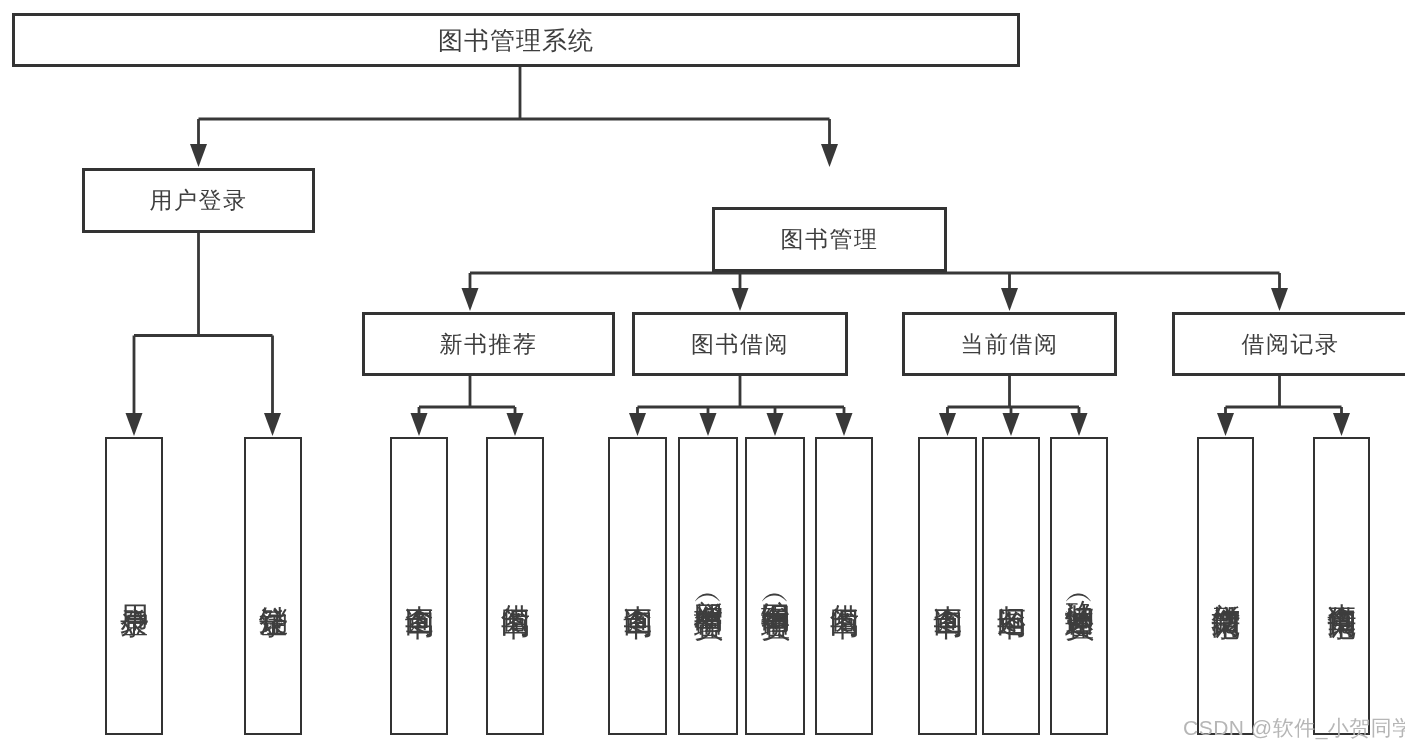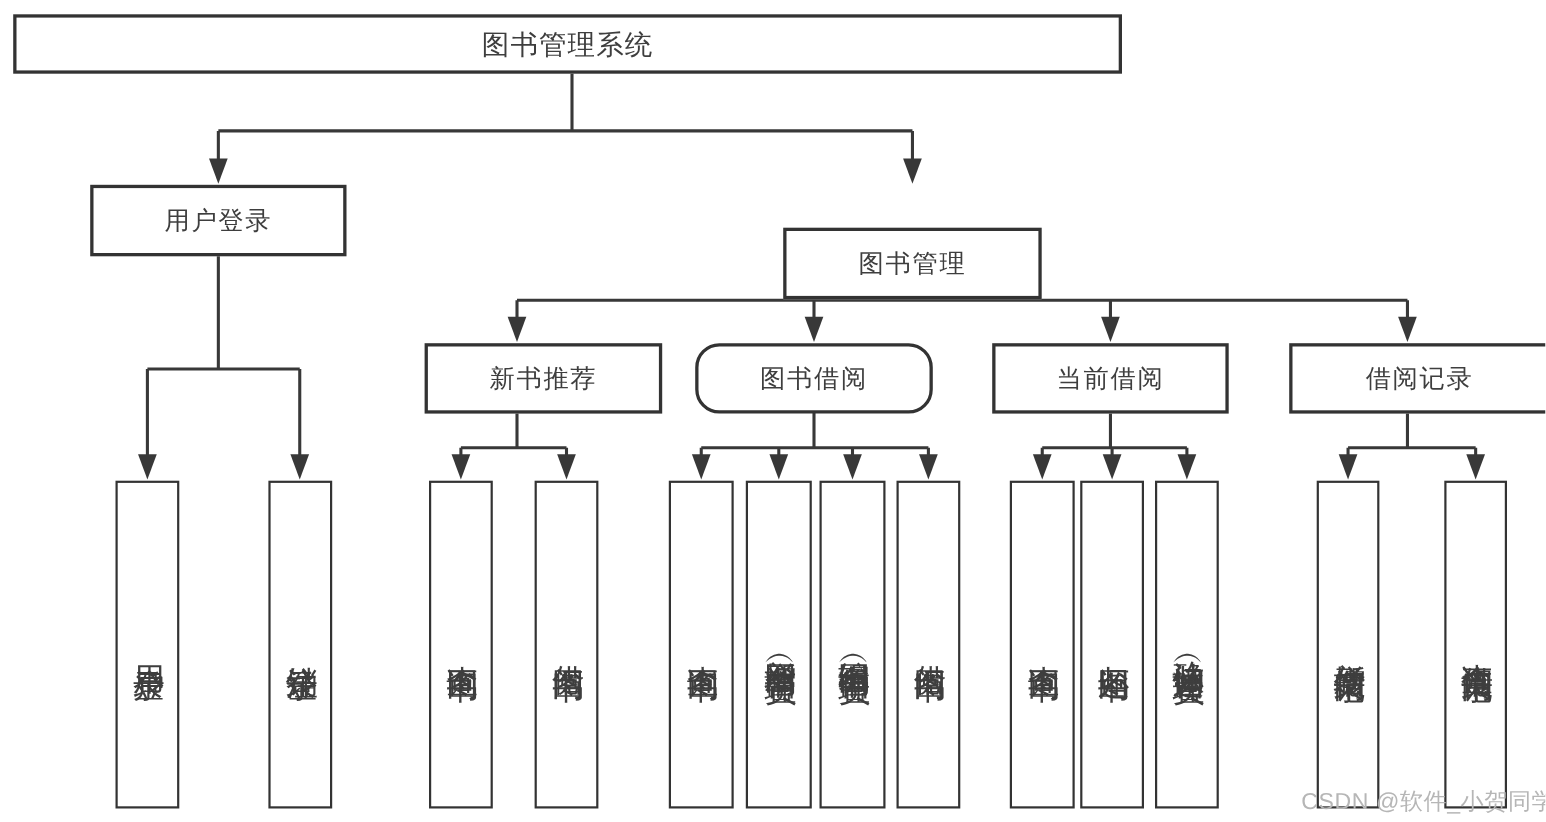--- a/index.html
+++ b/index.html
@@ -35,22 +35,22 @@
     font-size: 29px;
     letter-spacing: 2px;
     line-height: 1.1;
     white-space: nowrap;
   }
   
   #root-box   { left: 12px;  top: 13px;  width: 1008px; height: 54px; }
   #l2-login   { left: 82px;  top: 168px; width: 233px;  height: 65px; }
   #l2-bookmgr { left: 712px; top: 168px; width: 235px;  height: 65px; margin-top: 39px; }
   .l3 { top: 312px; height: 64px; }
-  #l3-newbook { left: 362px;  width: 216px; margin-left: 24px; }
-  #l3-borrow  { left: 632px;  width: 216px; border-radius: 22px; }
+  #l3-newbook { left: 362px;  width: 253px; }
+  #l3-borrow  { left: 632px;  width: 216px; }
   #l3-current { left: 902px;  width: 215px; text-align: center; }
   #l3-records { left: 1172px; width: 237px; }
   .leaf { top: 437px; height: 298px; }
   #leaf-1  { left: 105px;  width: 58px; }
   #leaf-2  { left: 244px;  width: 58px; }
   #leaf-3  { left: 390px;  width: 58px; }
   #leaf-4  { left: 486px;  width: 58px; }
   #leaf-5  { left: 608px;  width: 59px; }
   #leaf-6  { left: 678px;  width: 60px; }
   #leaf-7  { left: 745px;  width: 60px; }

